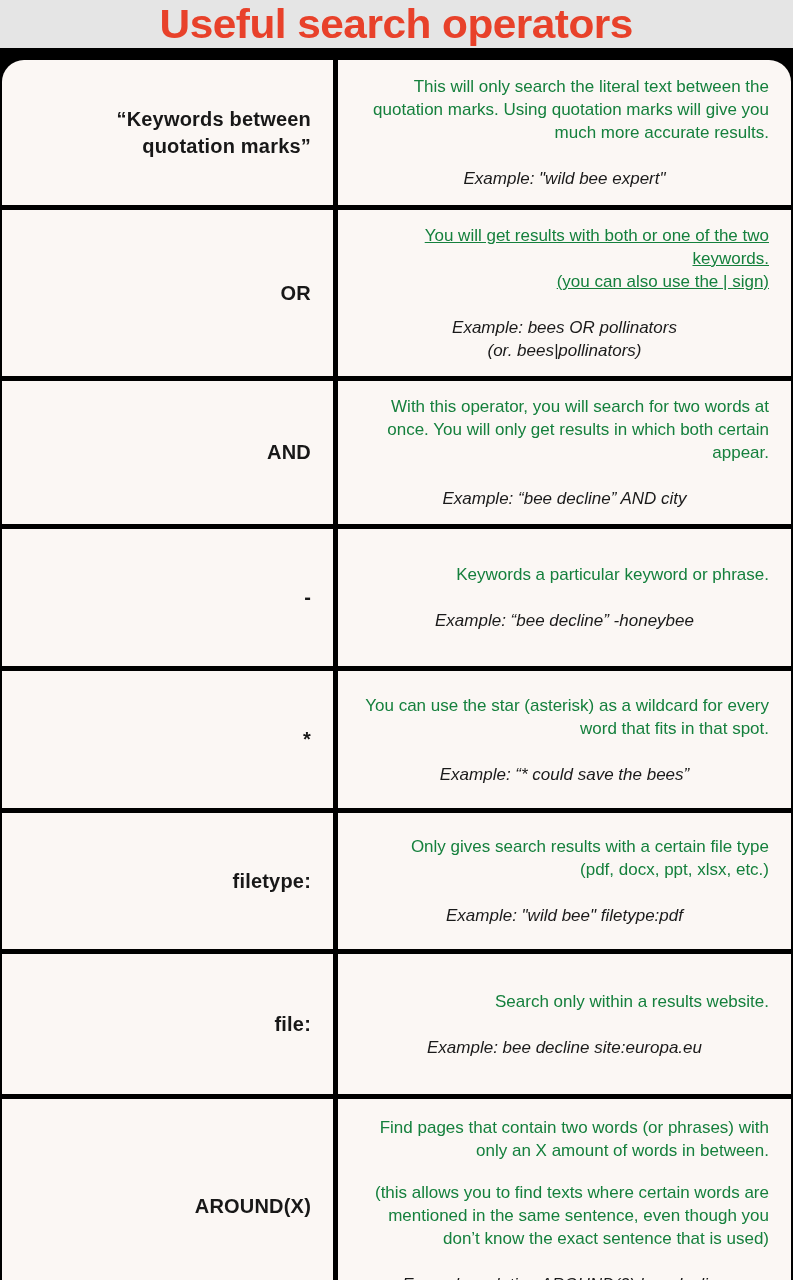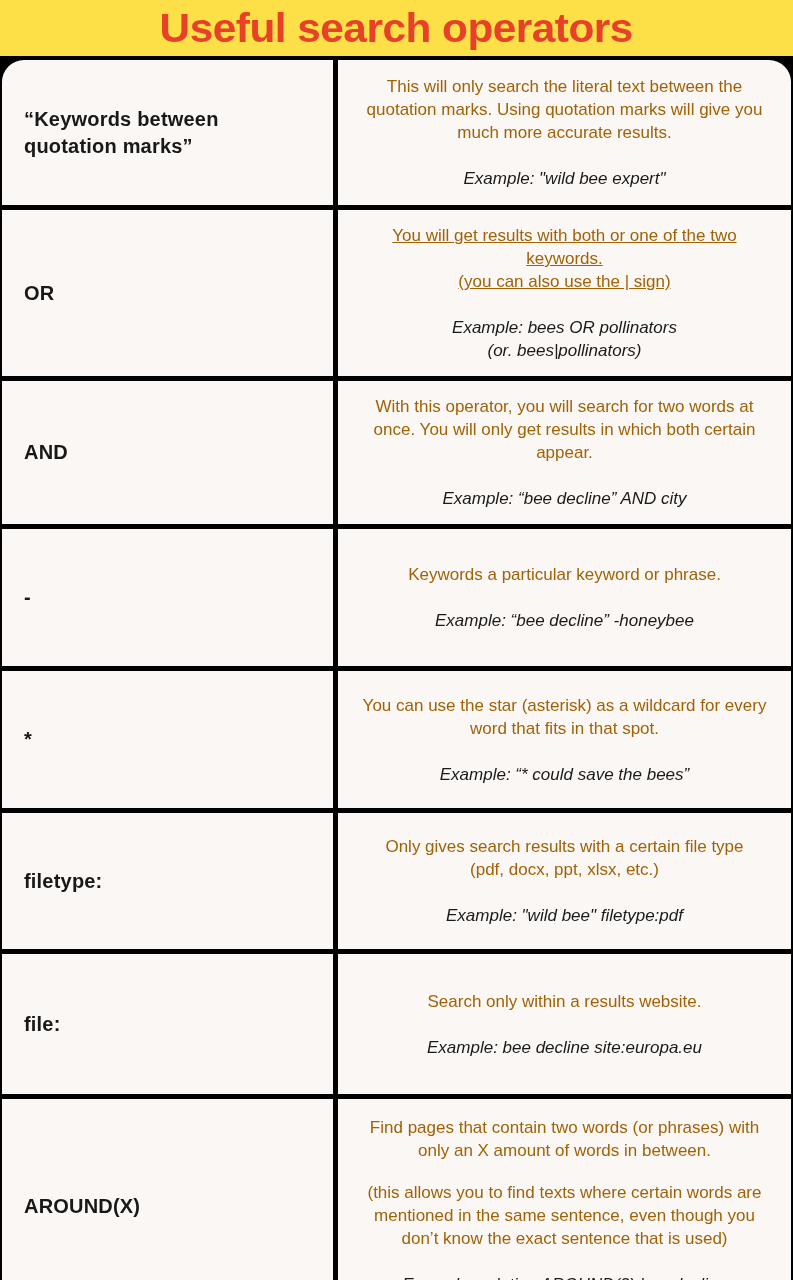--- a/index.html
+++ b/index.html
@@ -11,25 +11,25 @@
     overflow: hidden;
   }
 
   body {
     font-family: "Liberation Sans", sans-serif;
     position: relative;
   }
 
   
   .title-bar {
-    height: 56px;
+    height: 48px;
     display: flex;
     align-items: center;
     justify-content: center;
-    background: #fde047;
+    background: #e5e5e5;
   }
 
   .title {
     font-family: "Liberation Sans", sans-serif;
     font-weight: 700;
     font-size: 40px;
     line-height: 44px;
     letter-spacing: -0.5px;
     color: #E8412A;
     text-align: center;
@@ -75,31 +75,31 @@
   .col-desc {
     padding: 14px 22px;
   }
 
   .operator-label {
     font-family: "Liberation Sans", sans-serif;
     font-weight: 700;
     font-size: 20px;
     line-height: 27px;
     color: #181818;
-    text-align: left;
+    text-align: right;
     letter-spacing: 0.2px;
   }
 
   .desc-text {
     font-family: "Liberation Sans", sans-serif;
     font-weight: 400;
     font-size: 17px;
     line-height: 23px;
-    color: #a16207;
-    text-align: center;
+    color: #15803d;
+    text-align: right;
   }
 
   .desc-example {
     font-family: "Liberation Sans", sans-serif;
     font-weight: 400;
     font-style: italic;
     font-size: 17px;
     line-height: 23px;
     color: #1a1a1a;
     text-align: center;

